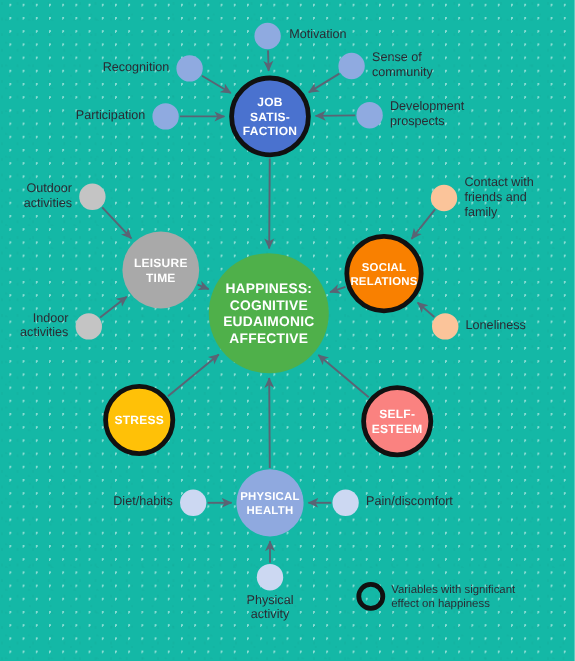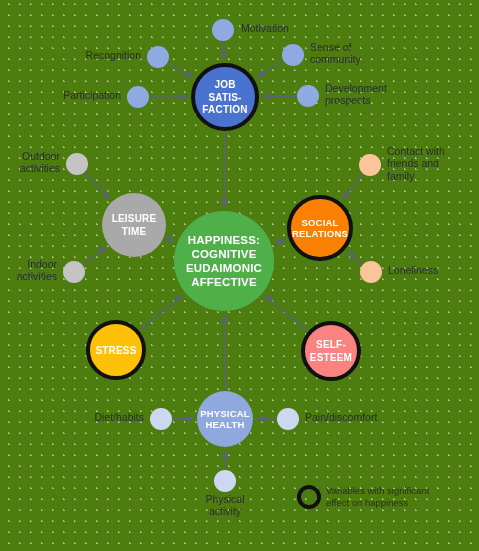--- a/index.html
+++ b/index.html
@@ -4,21 +4,21 @@
 <style>
   html, body {
     margin: 0;
     padding: 0;
     background: #efefed;
   }
   #diagram-root {
     position: relative;
     width: 479px;
     height: 551px;
-    background: #4d7c0f;
+    background: #14b8a6;
     overflow: hidden;
     font-family: "Liberation Sans", sans-serif;
   }
   #diagram-root::before {
     content: "";
     position: absolute;
     inset: 0;
     pointer-events: none;
     background-image:
       radial-gradient(circle at 12% 22%, rgba(0,0,0,0.025) 0 1px, transparent 1px),

